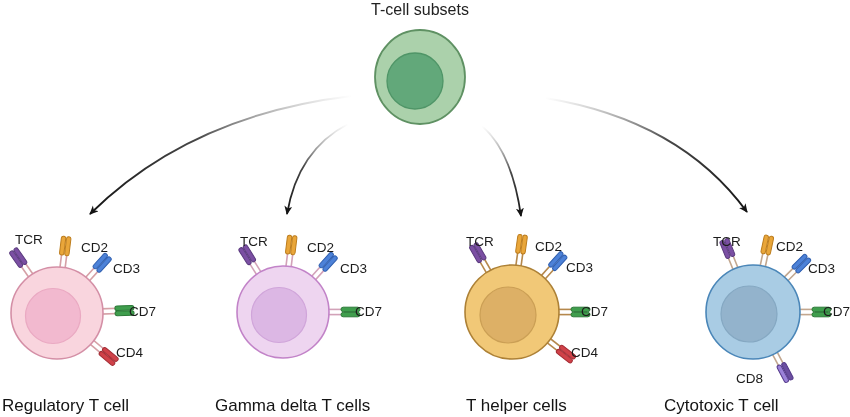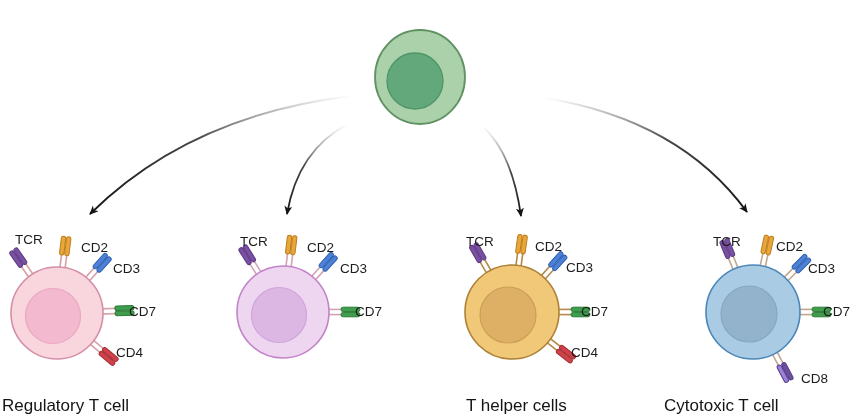--- a/index.html
+++ b/index.html
@@ -109,20 +109,21 @@
         <line x1="-3" y1="-2.6" x2="15" y2="-2.6" stroke="currentColor" stroke-width="1.6"></line>
         <line x1="-3" y1="2.6" x2="15" y2="2.6" stroke="currentColor" stroke-width="1.6"></line>
         <rect x="12" y="-4.8" width="19" height="4.4" rx="2.2" stroke-width="1" fill="#6b4fa0" stroke="#54398a"></rect>
         <rect x="12" y="0.4" width="19" height="4.4" rx="2.2" stroke-width="1" fill="#9b82d8" stroke="#54398a"></rect>
       </g>
       <circle cx="753" cy="312" r="47" stroke-width="1.6" fill="#a9cce4" stroke="#4a86b8"></circle>
       <circle cx="749" cy="314" r="28" stroke-width="1.2" fill="#93b3cc" stroke="#85a8c2"></circle>
     </g>
   </svg>
 
+  <div class="title">T-cell subsets</div>
 
   <div class="rlabel" style="left:15px;top:232px">TCR</div>
   <div class="rlabel" style="left:81px;top:240px">CD2</div>
   <div class="rlabel" style="left:113px;top:261px">CD3</div>
   <div class="rlabel" style="left:129px;top:304px">CD7</div>
   <div class="rlabel" style="left:116px;top:345px">CD4</div>
 
   <div class="rlabel" style="left:240px;top:234px">TCR</div>
   <div class="rlabel" style="left:307px;top:240px">CD2</div>
   <div class="rlabel" style="left:340px;top:261px">CD3</div>
@@ -131,19 +132,20 @@
   <div class="rlabel" style="left:466px;top:234px">TCR</div>
   <div class="rlabel" style="left:535px;top:239px">CD2</div>
   <div class="rlabel" style="left:566px;top:260px">CD3</div>
   <div class="rlabel" style="left:581px;top:304px">CD7</div>
   <div class="rlabel" style="left:571px;top:345px">CD4</div>
 
   <div class="rlabel" style="left:713px;top:234px">TCR</div>
   <div class="rlabel" style="left:776px;top:239px">CD2</div>
   <div class="rlabel" style="left:808px;top:261px">CD3</div>
   <div class="rlabel" style="left:823px;top:304px">CD7</div>
-  <div class="rlabel" style="left:801px;top:371px">CD8</div>
+  <div class="rlabel" style="left:736px;top:371px">CD8</div>
 
   <div class="clabel" style="left:2px;top:396px">Regulatory T cell</div>
+  <div class="clabel" style="left:215px;top:396px">Gamma delta T cells</div>
   <div class="clabel" style="left:466px;top:396px">T helper cells</div>
   <div class="clabel" style="left:664px;top:396px">Cytotoxic T cell</div>
 
 </div>
 
 </body></html>

